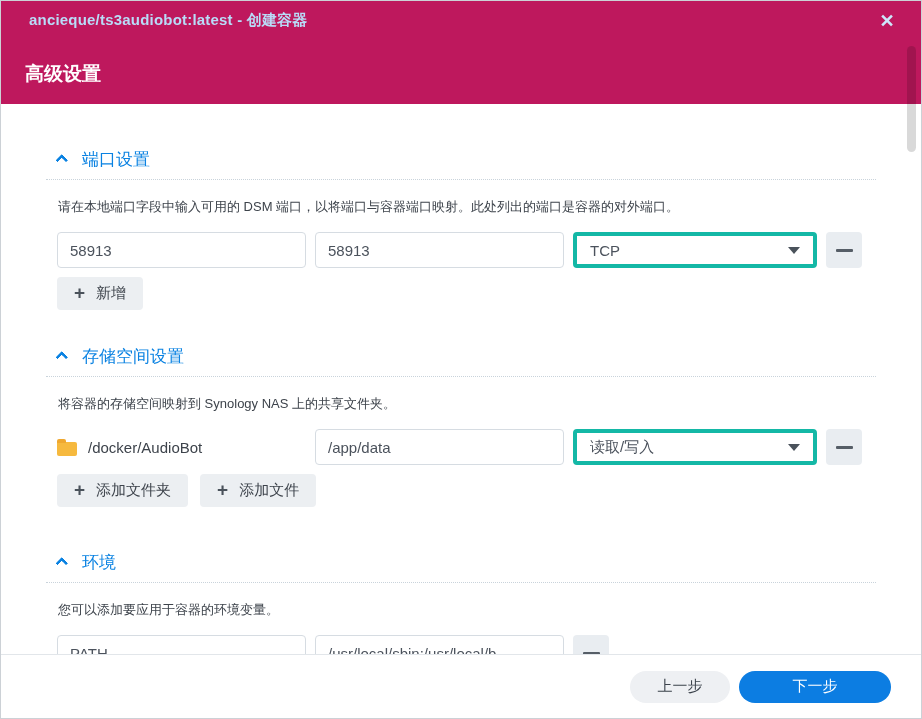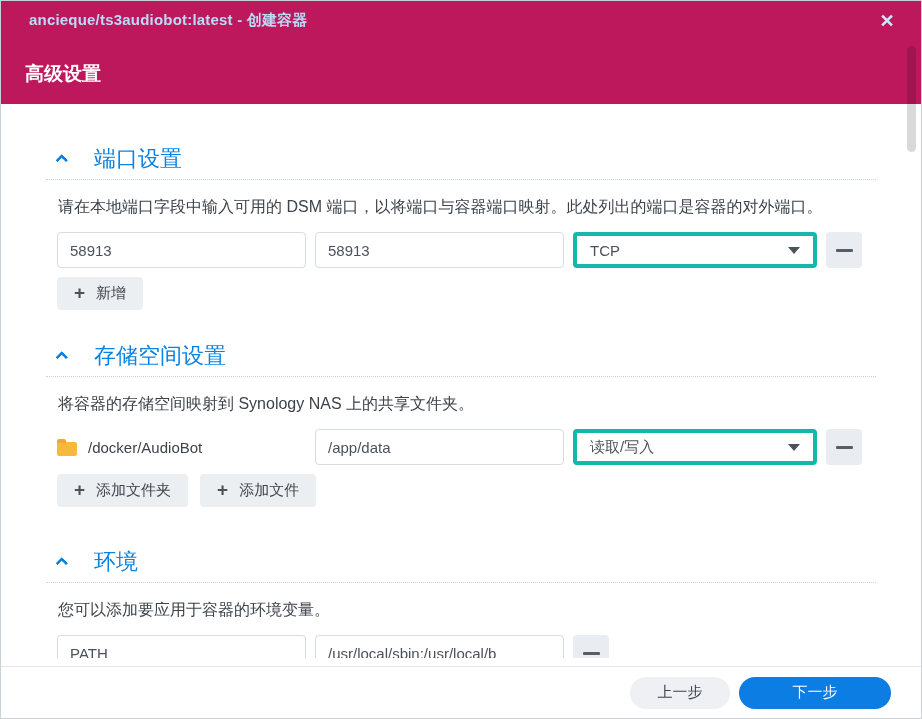--- a/index.html
+++ b/index.html
@@ -18,22 +18,22 @@
   
   .scroll-thumb { position:absolute; right:5px; top:45px; width:9px; height:106px; border-radius:5px;
     background:rgba(0,0,0,0.15); z-index:9; cursor:pointer; }
   
   .content { position:absolute; top:103px; left:0; right:0; bottom:60px; background:#fff; overflow:hidden;
     padding:0 45px; }
   .section-header { border-bottom:1px dotted #c9d3db; padding-bottom:8px; }
   .section-header-row { display:flex; align-items:center; gap:15px; margin-left:12px; height:24px; }
   .chev { width:9px; height:9px; border-left:3px solid #0a82e2; border-top:3px solid #0a82e2;
     transform:rotate(45deg) translateY(1px); border-radius:1px; cursor:pointer; flex:0 0 auto; }
-  .section-title { font-size:22px; color:#0a82e2; cursor:pointer;margin-left:12px; }
-  .desc { margin:16px 0 0 12px; font-size:16px; line-height:22px; color:#3d434b; }
+  .section-title { font-size:17px; color:#0a82e2; cursor:pointer; }
+  .desc { margin:16px 0 0 12px; font-size:13px; line-height:22px; color:#3d434b; }
   .row { display:flex; align-items:center; gap:9px; margin:14px 0 0 11px; }
   .text-input { width:249px; height:36px; border:1px solid #d6dce2; border-radius:4px; padding:4px 12px;
     font-size:15px; color:#4b525c; background:#fff; outline:none; flex:0 0 auto;
     font-family:"Liberation Sans","DejaVu Sans",sans-serif; }
   .select { width:244px; height:36px; border:4px solid #14b8a6; border-radius:4px; display:flex;
     align-items:center; justify-content:space-between; padding:0 13px; font-size:15px; color:#4b525c;
     cursor:pointer; background:#fff; flex:0 0 auto; }
   .caret { width:0; height:0; border-left:6px solid transparent; border-right:6px solid transparent;
     border-top:7px solid #4a525b; }
   .icon-btn { width:36px; height:36px; background:#e9edf1; border:none; border-radius:4px; cursor:pointer;
@@ -44,21 +44,21 @@
     font-family:"Liberation Sans","DejaVu Sans",sans-serif; }
   .plus-glyph { font-size:19px; font-weight:bold; color:#4a525b; line-height:1; transform:translateY(-1px); }
   .btn-row { display:flex; gap:12px; margin:9px 0 0 11px; }
   .folder-cell { width:249px; display:flex; align-items:center; gap:11px; font-size:15px; color:#3d434b; flex:0 0 auto; }
   .folder-icon { position:relative; width:20px; height:14px; background:#f6b93e; border-radius:1px 2px 2px 2px; margin-top:3px; flex:0 0 auto; }
   .folder-icon::before { content:""; position:absolute; top:-3px; left:0; width:9px; height:4px;
     background:#efa830; border-radius:2px 2px 0 0; }
   .spacer-lg { margin-top:34px; }
   .spacer-xl { margin-top:43px; }
   
-  .footer { position:absolute; left:0; right:0; bottom:0; height:52px; background:#fff; border-top:1px solid #e2e6ea;
+  .footer { position:absolute; left:0; right:0; bottom:0; height:64px; background:#fff; border-top:1px solid #e2e6ea;
     display:flex; align-items:center; justify-content:flex-end; gap:9px; padding-right:30px; }
   .pill-btn { height:32px; border:none; border-radius:16px; font-size:15px; cursor:pointer;
     font-family:"Liberation Sans","DejaVu Sans",sans-serif; }
   .btn-back { width:100px; background:#eef0f3; color:#3c434c; }
   .btn-next { width:152px; background:#0c7de2; color:#ffffff; }
 </style>
 </head>
 <body>
 
 <div class="window">

